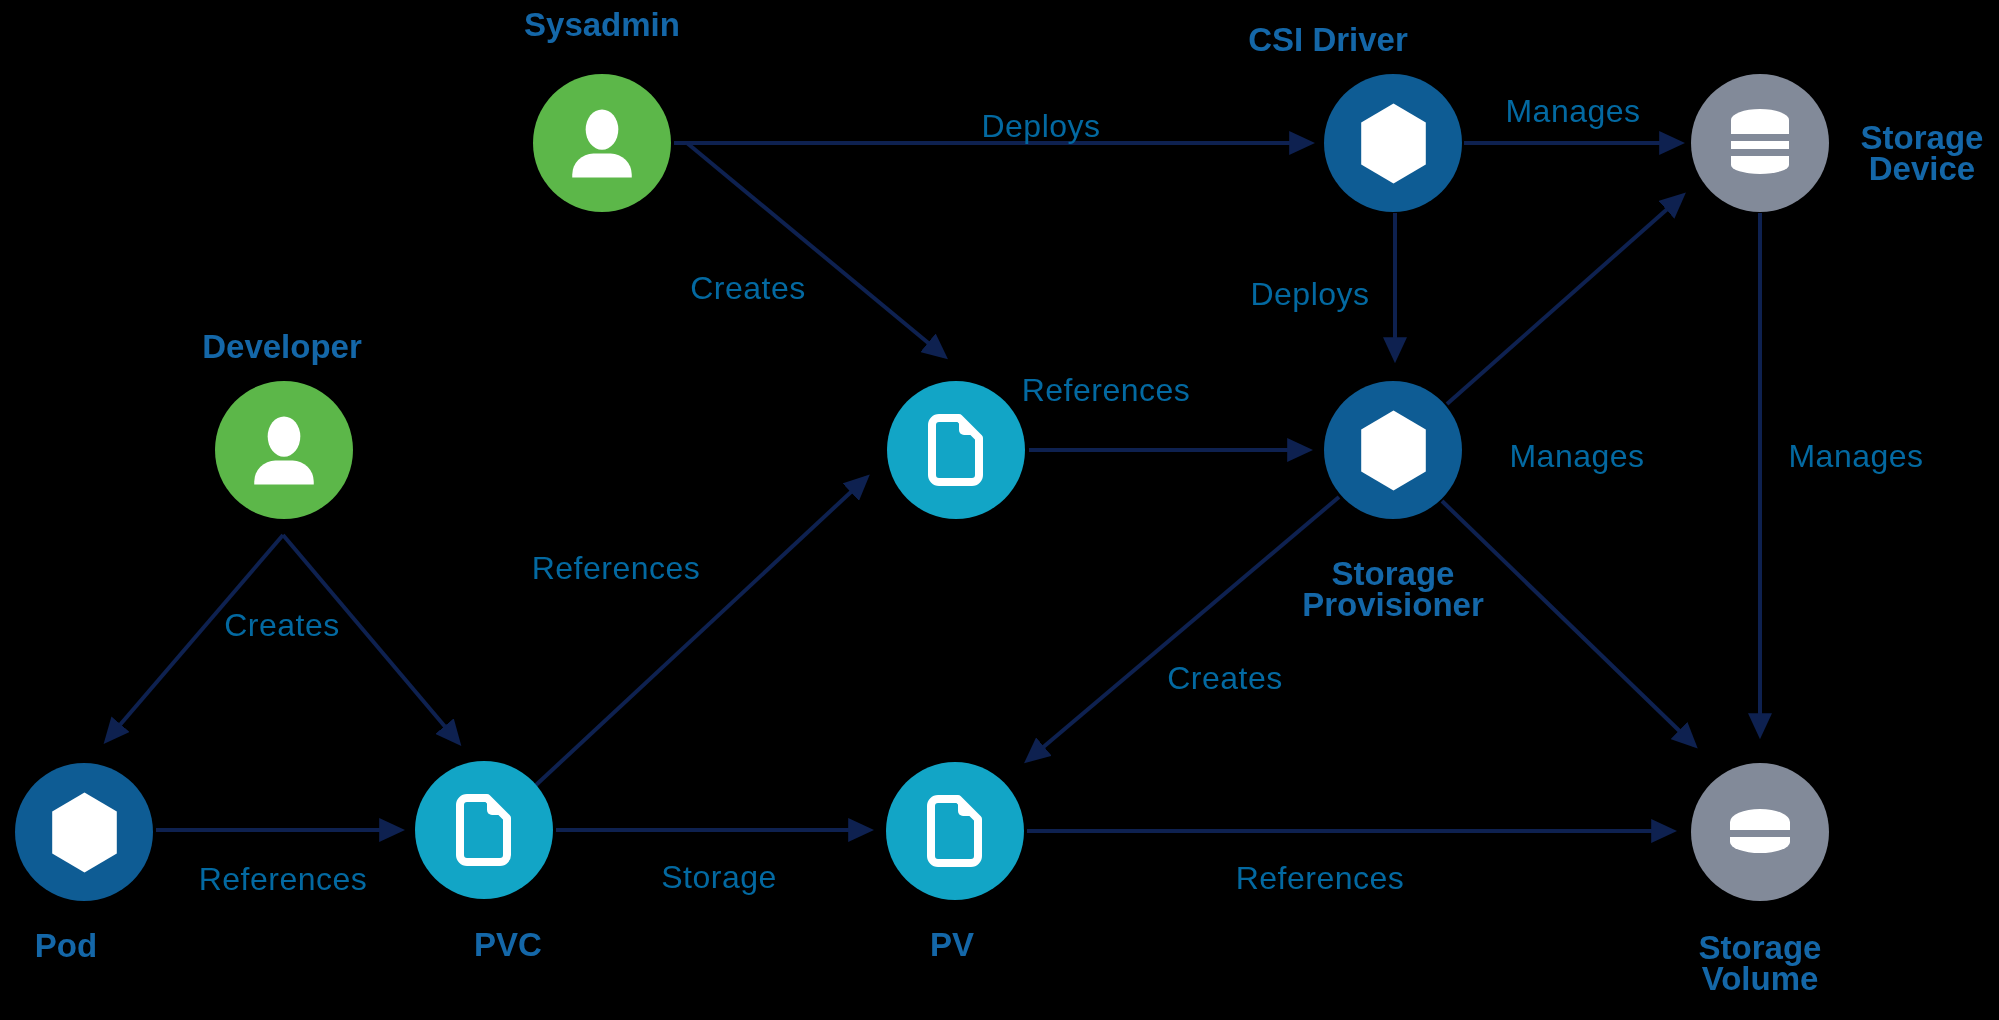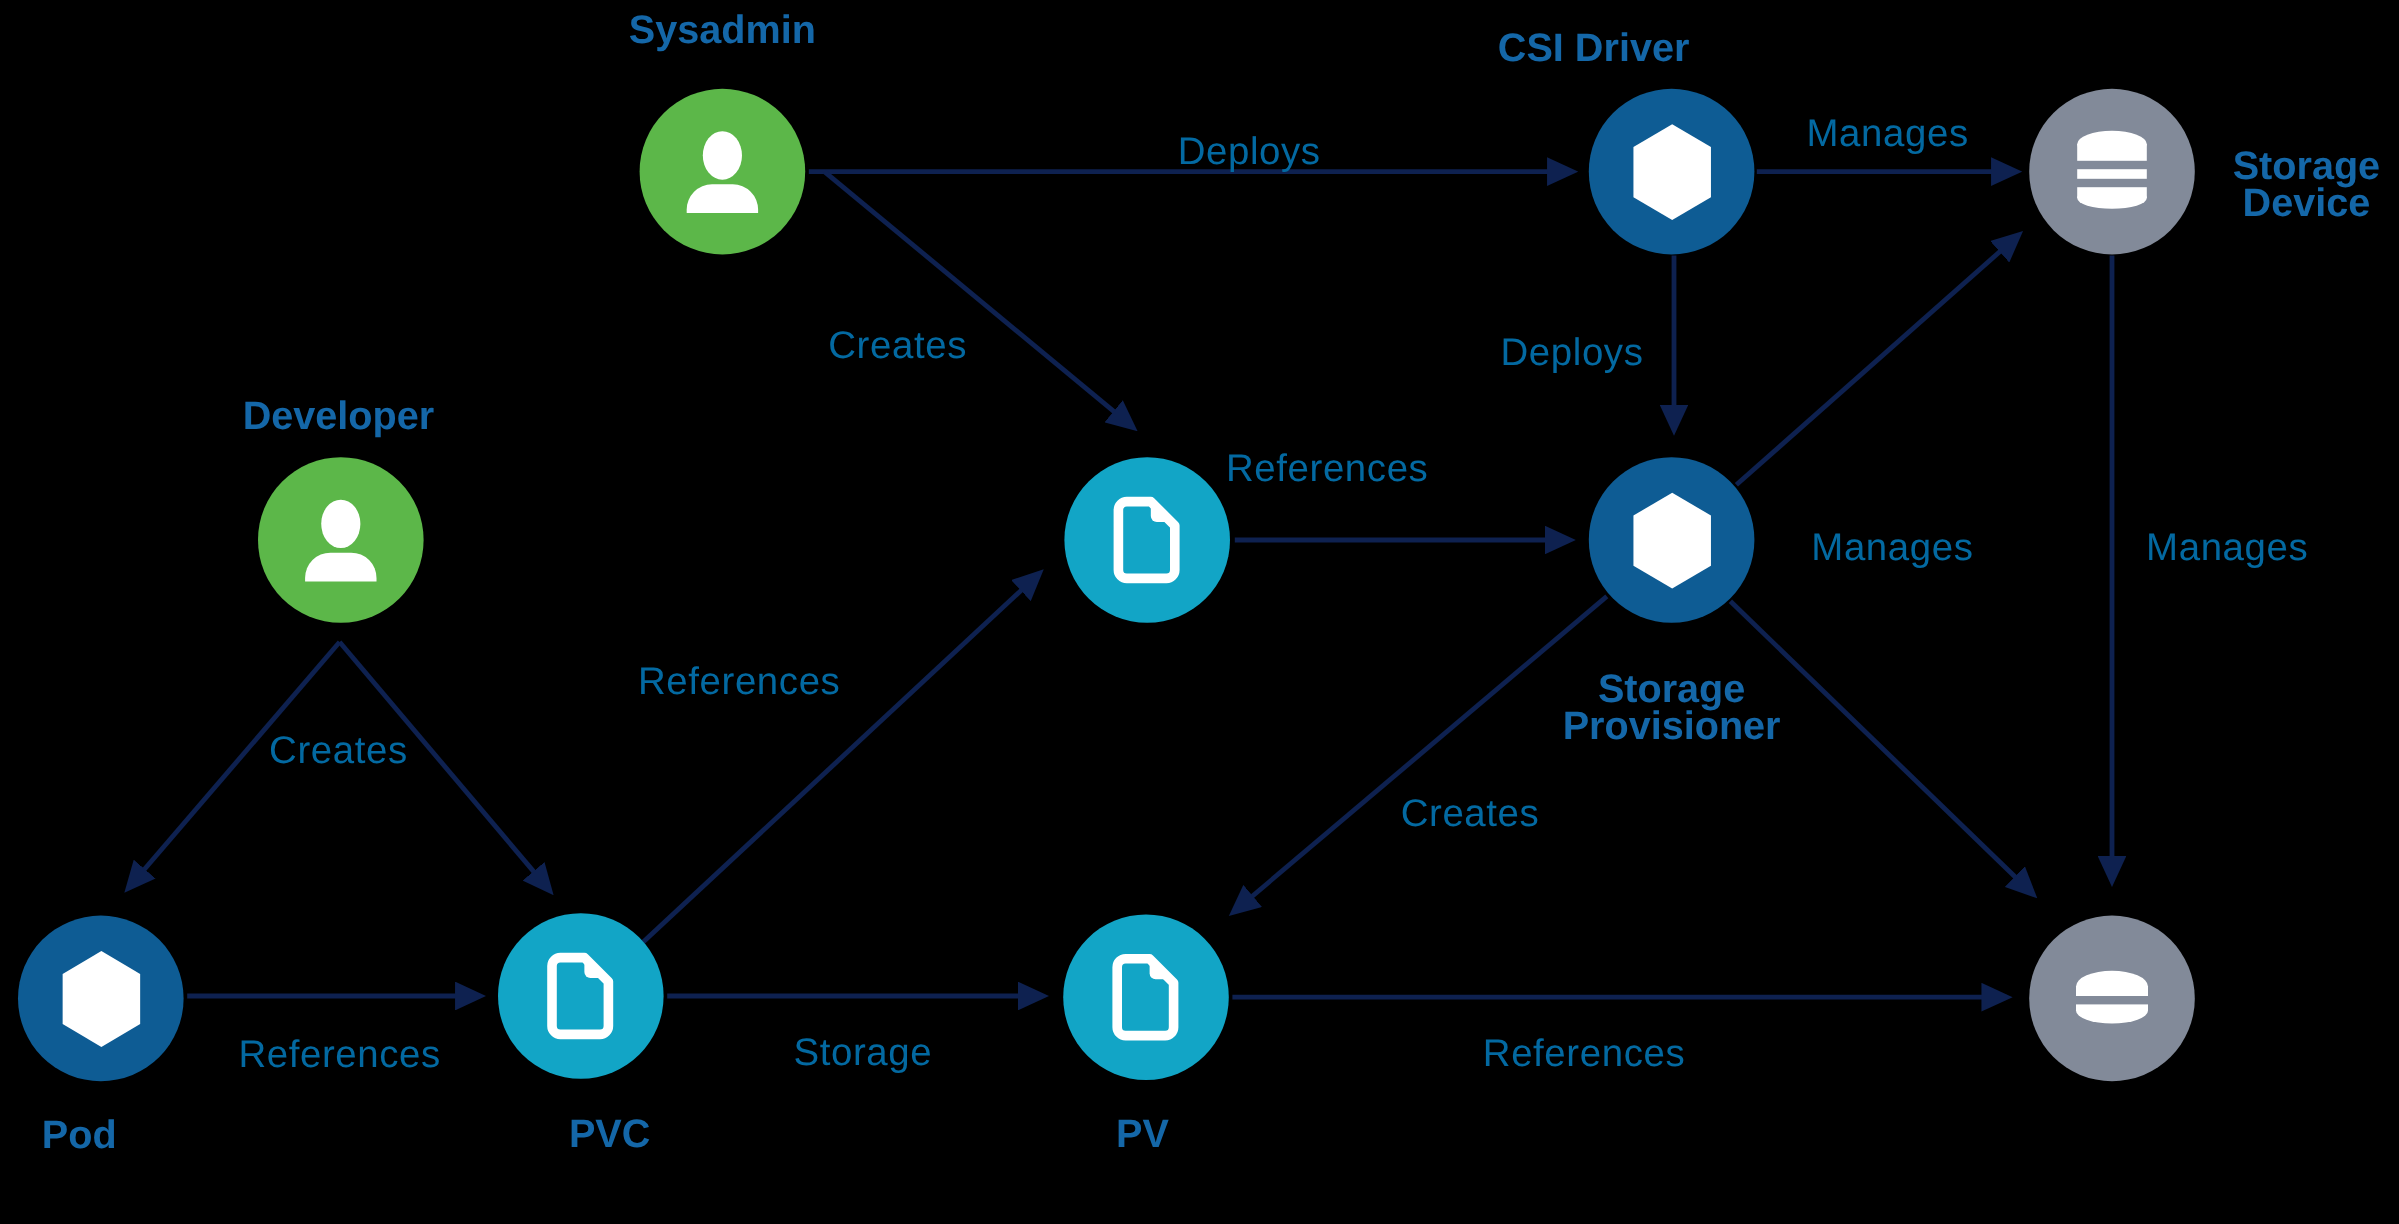--- a/index.html
+++ b/index.html
@@ -120,20 +120,21 @@
   </div>
 
   <div class="node-title" style="left:952px;top:944px;text-align:right;">PV</div>
   <div class="node-circle fill-cyan" style="left:886px;top:762px;">
     <svg width="100" height="100" viewBox="0 0 100 100">
       <path d="M33 18 h20 l20 20 v37 a7 7 0 0 1 -7 7 h-33 a7 7 0 0 1 -7 -7 v-50 a7 7 0 0 1 7 -7 z" fill="none" stroke="#fff" stroke-width="8" stroke-linejoin="round"></path>
       <path d="M53 17 v13 a5 5 0 0 0 5 5 h16 z" fill="#fff"></path>
     </svg>
   </div>
 
+  <div class="node-title wrap" style="left:1760px;top:963px;width:170px;">Storage Volume</div>
   <div class="node-circle fill-gray" style="left:1691px;top:763px;">
     <svg width="100" height="100" viewBox="0 0 100 100">
       <ellipse cx="50" cy="40" rx="30" ry="13" fill="#fff"></ellipse>
       <rect x="20" y="40" width="60" height="20" fill="#fff"></rect>
       <ellipse cx="50" cy="60" rx="30" ry="11" fill="#fff"></ellipse>
       <rect x="18" y="48" width="64" height="7" fill="#828a99"></rect>
     </svg>
   </div>
 
   <div class="edge-label" style="left:1041px;top:126px;">Deploys</div>

